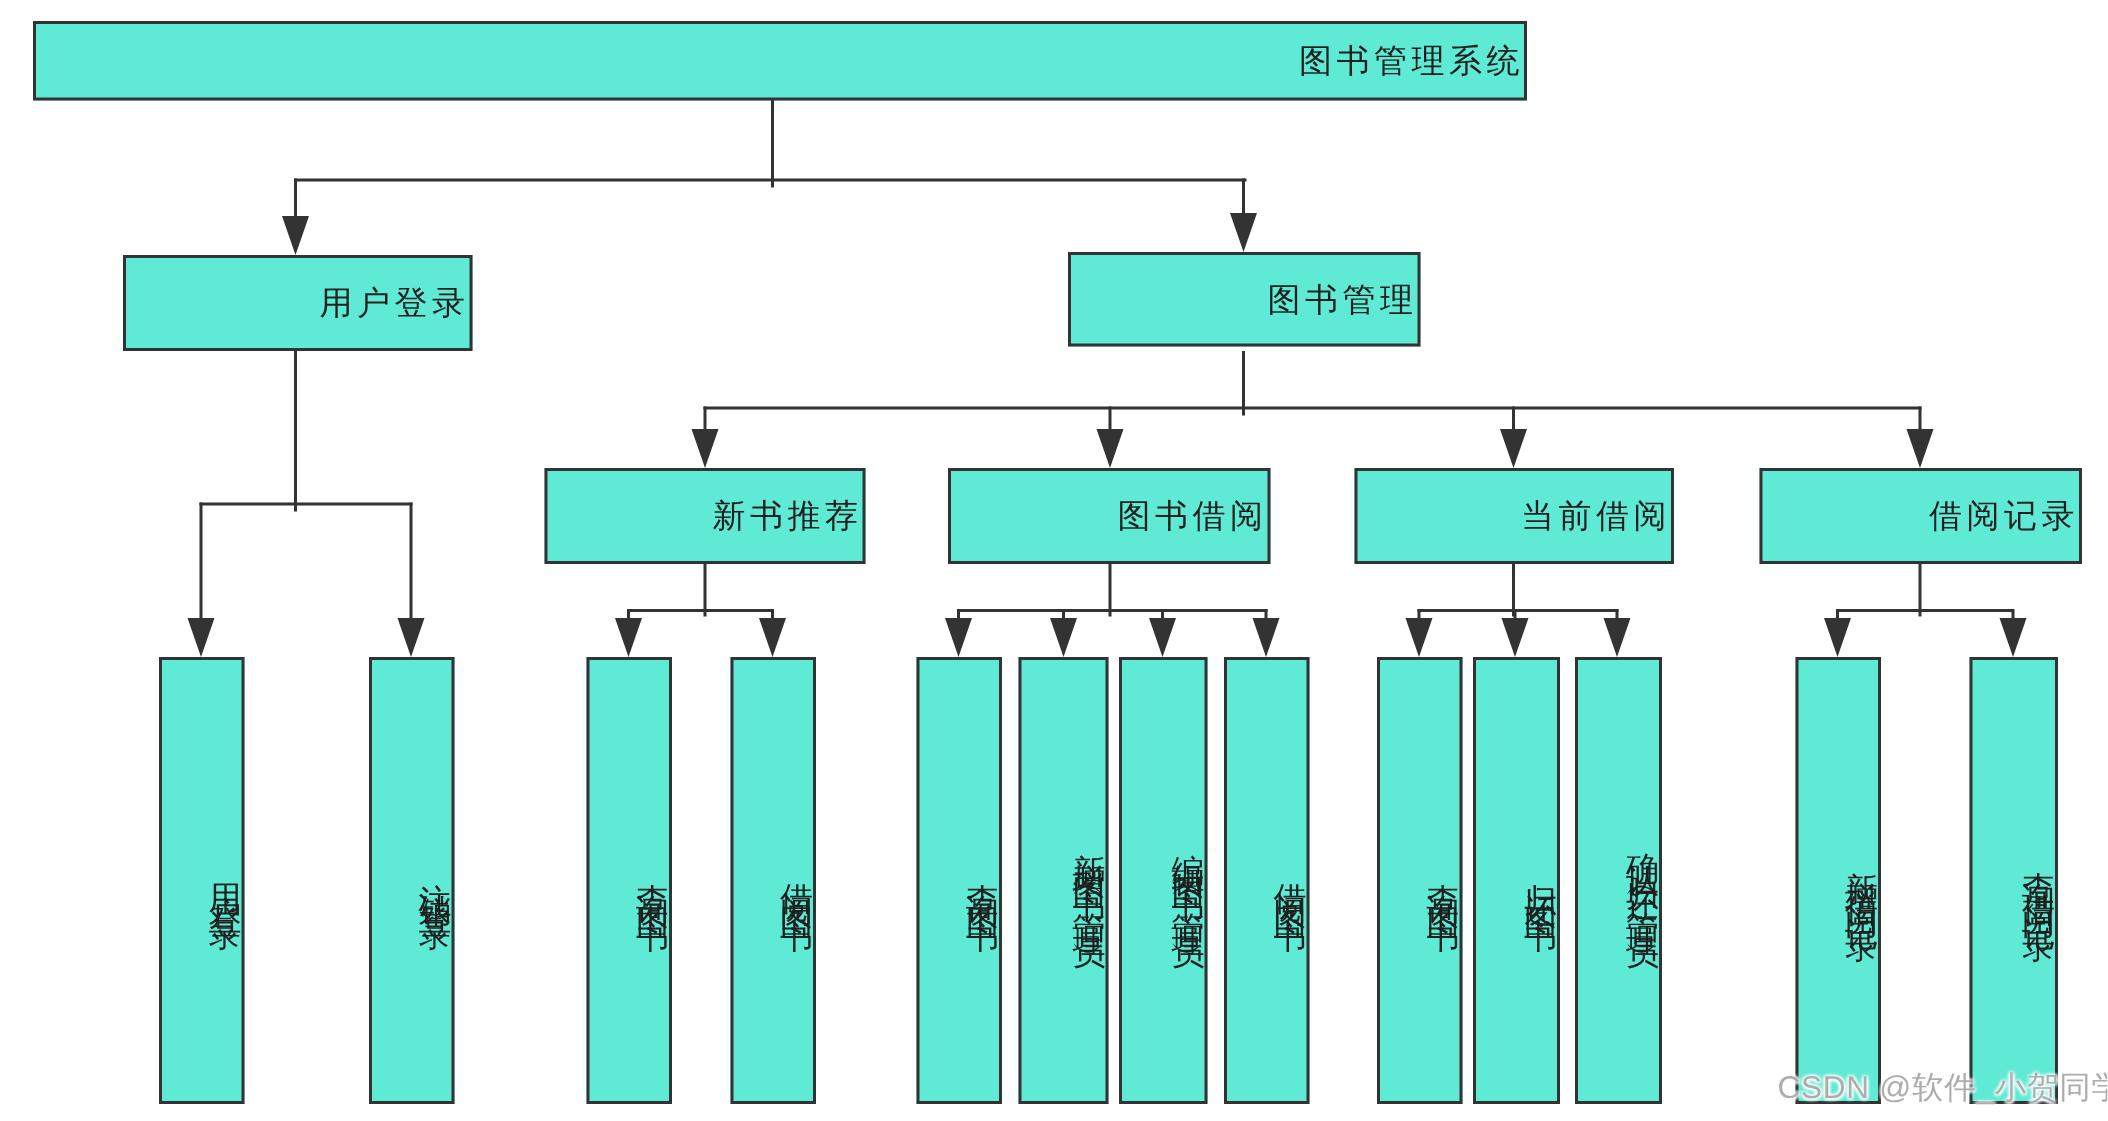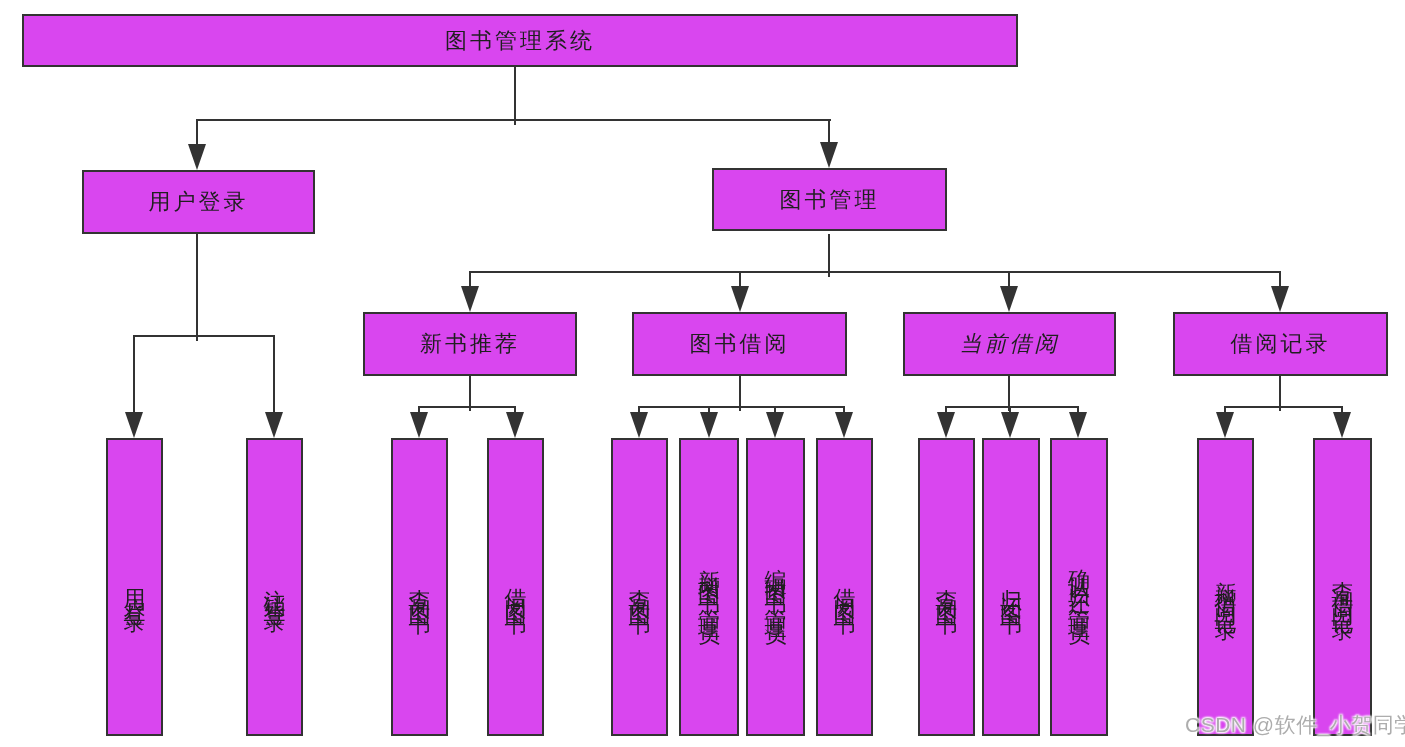--- a/index.html
+++ b/index.html
@@ -7,25 +7,25 @@
     position: relative;
     width: 1405px;
     height: 747px;
     background: #ffffff;
     font-family: "Liberation Sans", "DejaVu Sans", sans-serif;
     overflow: hidden;
   }
   .box {
     position: absolute;
     box-sizing: border-box;
-    background: #d946ef;
+    background: #5eead4;
     border: 2px solid #333333;
     display: flex;
     align-items: center;
-    justify-content: center;
+    justify-content: flex-end;
   }
   .hlabel {
     font-size: 22px;
     letter-spacing: 3px;
     color: #1f1f1f;
     white-space: nowrap;
   }
   .vlabel {
     writing-mode: vertical-rl;
     text-orientation: mixed;
@@ -96,21 +96,21 @@
   <div class="arrow" style="left:1000px; top:286px;"></div>
   <div class="vline" style="left:1279px; top:271px; height:17px;"></div>
   <div class="arrow" style="left:1271px; top:286px;"></div>
 
   <div class="box" style="left:632px; top:312px; width:215px; height:64px;">
     <span class="hlabel">图书借阅</span>
   </div>
   <div class="box" style="left:363px; top:312px; width:214px; height:64px;">
     <span class="hlabel">新书推荐</span>
   </div>
-  <div class="box" style="left:903px; top:312px; width:213px; height:64px;font-style:italic;">
+  <div class="box" style="left:903px; top:312px; width:213px; height:64px;">
     <span class="hlabel">当前借阅</span>
   </div>
   <div class="box" style="left:1173px; top:312px; width:215px; height:64px;">
     <span class="hlabel">借阅记录</span>
   </div>
 
   <div class="vline" style="left:469px; top:376px; height:35px;"></div>
   <div class="hline" style="left:418px; top:406px; width:98px;"></div>
   <div class="vline" style="left:418px; top:406px; height:8px;"></div>
   <div class="arrow" style="left:410px; top:412px;"></div>

